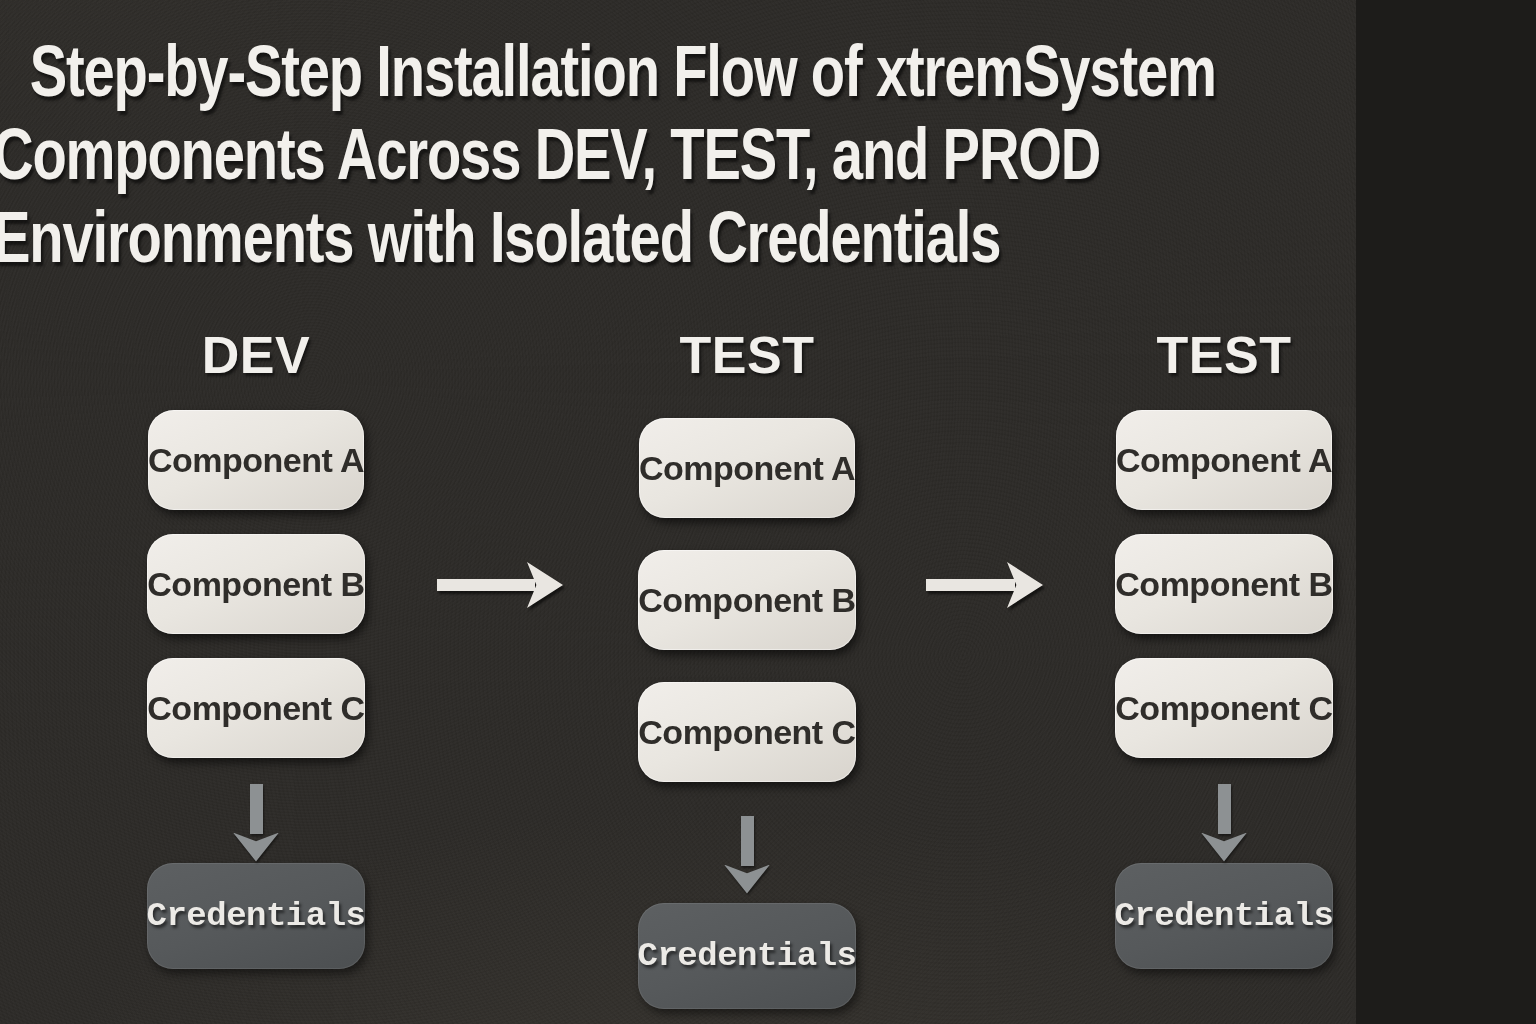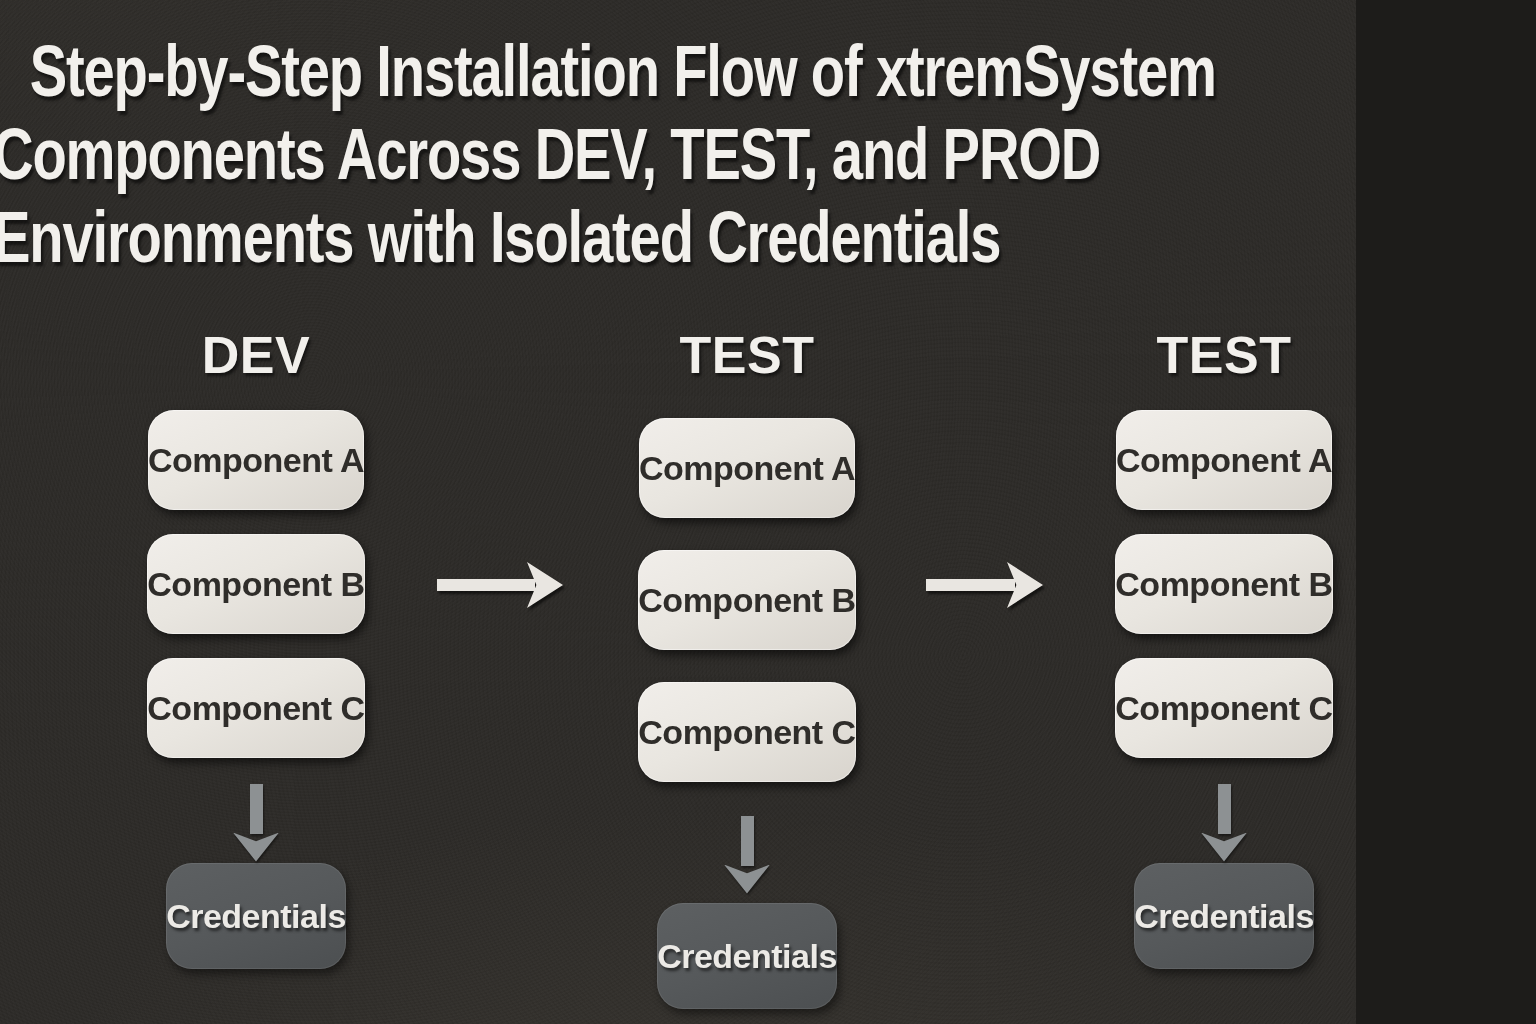--- a/index.html
+++ b/index.html
@@ -99,20 +99,21 @@
       3px 5px 9px rgba(0,0,0,0.55);
   }
   .box.cred {
     height: 106px;
     color: var(--credentials-text);
     background: linear-gradient(160deg, #5d6062 0%, var(--credentials-fill) 50%, var(--credentials-fill-dark) 100%);
     box-shadow:
       inset 0 0 0 1px rgba(255,255,255,0.08),
       3px 5px 9px rgba(0,0,0,0.45);
     text-shadow: 2px 3px 3px rgba(0,0,0,0.55);
+    font-family: Liberation Mono, monospace;
   }
 
   
   .varrow {
     height: 81px;
     display: flex;
     flex-direction: column;
     align-items: center;
     justify-content: center;
     filter: drop-shadow(1px 2px 1px rgba(0,0,0,0.45));

